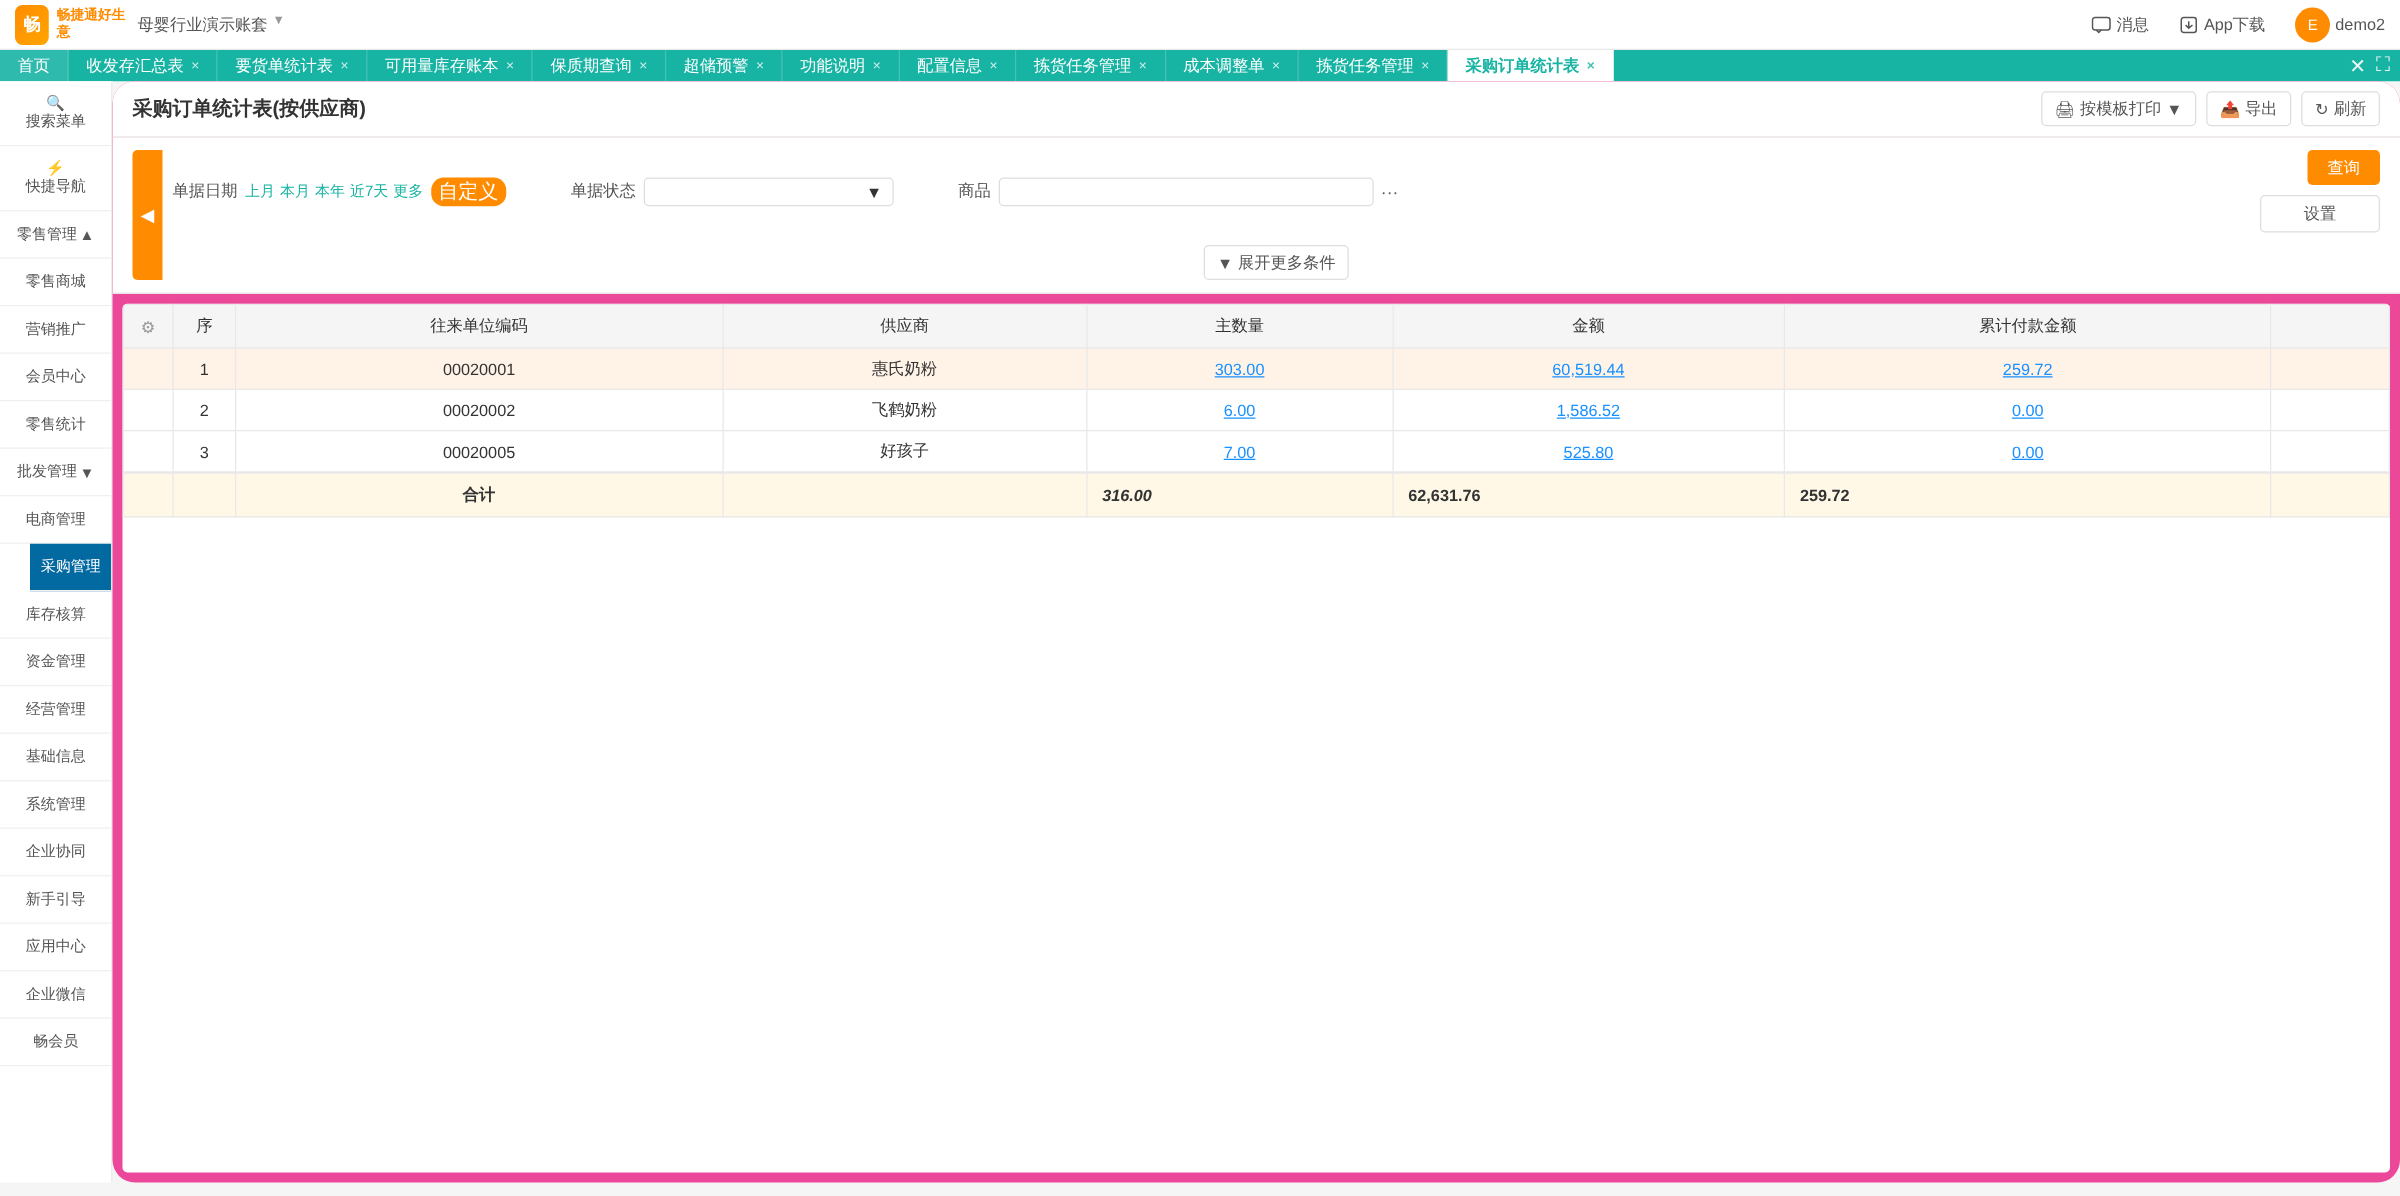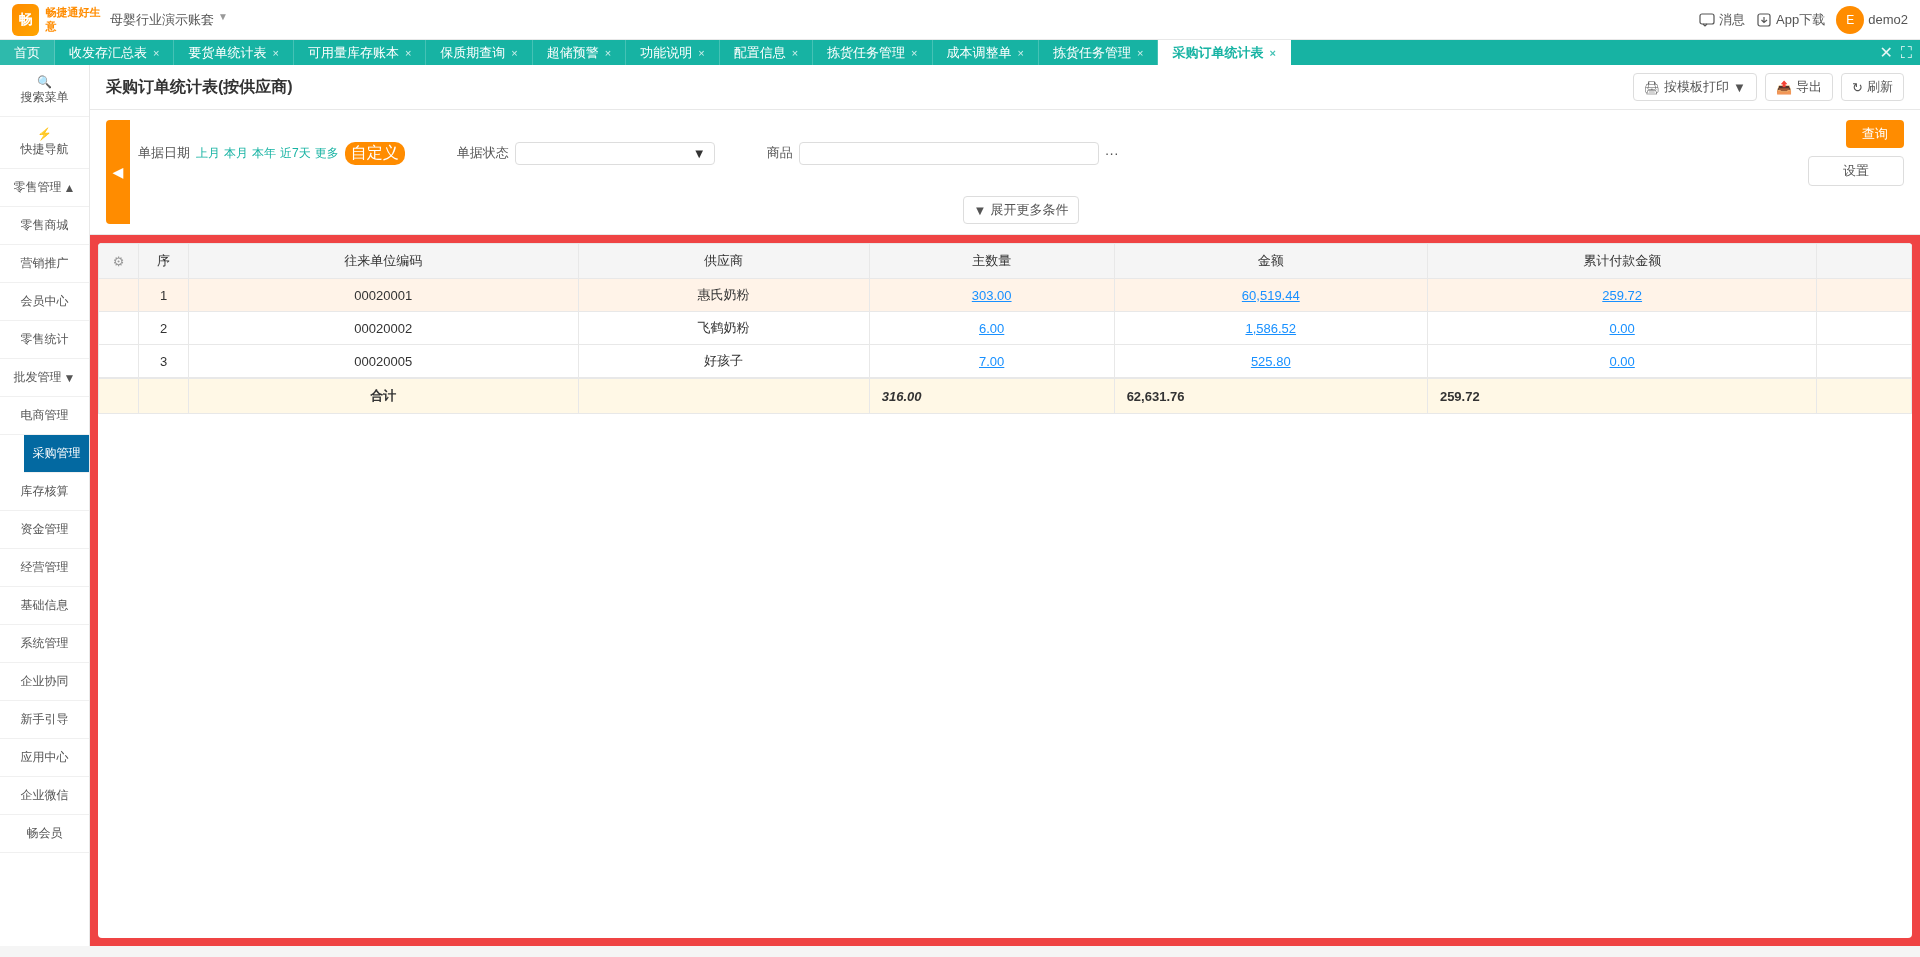--- a/index.html
+++ b/index.html
@@ -5,21 +5,21 @@
     * { margin: 0; padding: 0; box-sizing: border-box; }
     body { font-family: 'Microsoft YaHei', Arial, sans-serif; font-size: 13px; background: #f5f5f5; color: #333; width: 1920px; height: 957px; overflow: hidden; }
 
     
     .top-bar { height: 40px; background: #fff; display: flex; align-items: center; padding: 0 12px; border-bottom: 1px solid #e8e8e8; position: relative; }
     .logo-area { display: flex; align-items: center; gap: 6px; width: 90px; }
     .logo-icon { width: 32px; height: 32px; background: linear-gradient(135deg, #ff8c00, #ffa500); border-radius: 6px; display: flex; align-items: center; justify-content: center; color: #fff; font-size: 14px; font-weight: bold; }
     .logo-text { font-size: 11px; color: #ff8c00; font-weight: bold; line-height: 1.2; }
     .workspace-selector { display: flex; align-items: flex-start; gap: 4px; color: #555; font-size: 13px; cursor: pointer; margin-left: 8px; }
     .workspace-selector .arrow { color: #999; font-size: 10px; }
-    .top-right { margin-left: auto; display: flex; align-items: center; gap: 11px; }
+    .top-right { margin-left: auto; display: flex; align-items: center; gap: 24px; }
     .top-right-item { display: flex; align-items: center; gap: 4px; color: #555; font-size: 13px; cursor: pointer; }
     .top-right-item svg { width: 16px; height: 16px; }
     .avatar { width: 28px; height: 28px; border-radius: 50%; background: #ff8c00; display: flex; align-items: center; justify-content: center; color: #fff; font-size: 12px; }
 
     
     .nav-tabs { height: 25px; background: #17b3a3; display: flex; align-items: center; padding: 0 0 0 0; overflow: hidden; }
     .nav-tab { height: 36px; padding: 0 14px; display: flex; align-items: center; gap: 4px; color: #fff; font-size: 13px; cursor: pointer; white-space: nowrap; border-right: 1px solid rgba(255,255,255,0.2); }
     .nav-tab.home { background: rgba(255,255,255,0.1); }
     .nav-tab .close-btn { font-size: 11px; opacity: 0.8; margin-left: 2px; }
     .nav-tab.active { background: #fff; color: #17b3a3; font-weight: bold; }
@@ -28,21 +28,21 @@
     .nav-action-btn { color: #fff; font-size: 16px; cursor: pointer; opacity: 0.9; background: none; border: none; }
 
     
     .layout { display: flex; height: calc(957px - 76px); }
     .sidebar { width: 90px; background: #fff; border-right: 1px solid #e8e8e8; display: flex; flex-direction: column; overflow-y: auto; }
     .sidebar-item { padding: 10px 4px; text-align: center; cursor: pointer; color: #555; font-size: 12px; border-bottom: 1px solid #f0f0f0; }
     .sidebar-item.active { background: #0369a1; color: #fff; margin-left: 24px; }
     .sidebar-item.with-arrow { display: flex; align-items: center; justify-content: center; gap: 2px; }
 
     
-    .main-content { flex: 1; background: #ef4444; overflow: hidden; display: flex; flex-direction: column; }
+    .main-content { flex: 1; background: #ec4899; overflow: hidden; display: flex; flex-direction: column; border-radius: 18px; }
 
     
     .page-header { background: #fff; padding: 8px 16px; display: flex; align-items: center; justify-content: space-between; border-bottom: 1px solid #e8e8e8; }
     .page-title { font-size: 16px; font-weight: bold; color: #333; }
     .header-actions { display: flex; align-items: center; gap: 8px; }
     .btn-template { display: flex; align-items: center; gap: 4px; border: 1px solid #ddd; border-radius: 4px; padding: 4px 10px; background: #fff; cursor: pointer; font-size: 13px; color: #555; }
     .btn-export { display: flex; align-items: center; gap: 4px; border: 1px solid #ddd; border-radius: 4px; padding: 4px 10px; background: #fff; cursor: pointer; font-size: 13px; color: #555; }
     .btn-refresh { display: flex; align-items: center; gap: 4px; border: 1px solid #ddd; border-radius: 4px; padding: 4px 10px; background: #fff; cursor: pointer; font-size: 13px; color: #555; }
 
     

